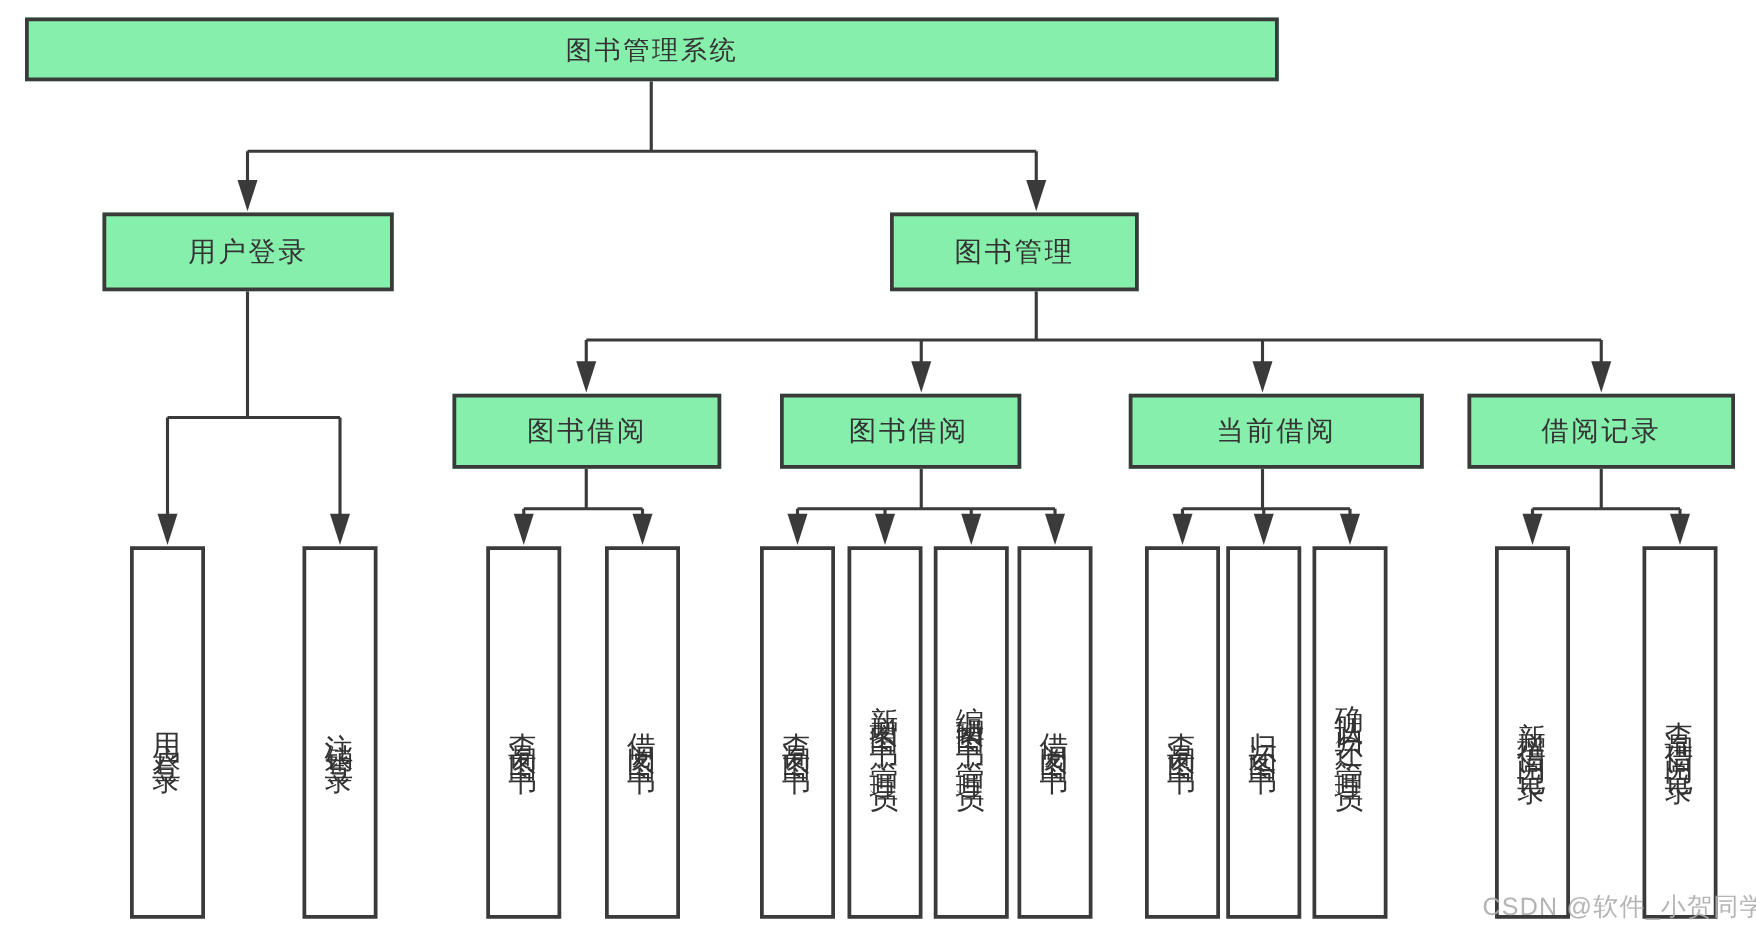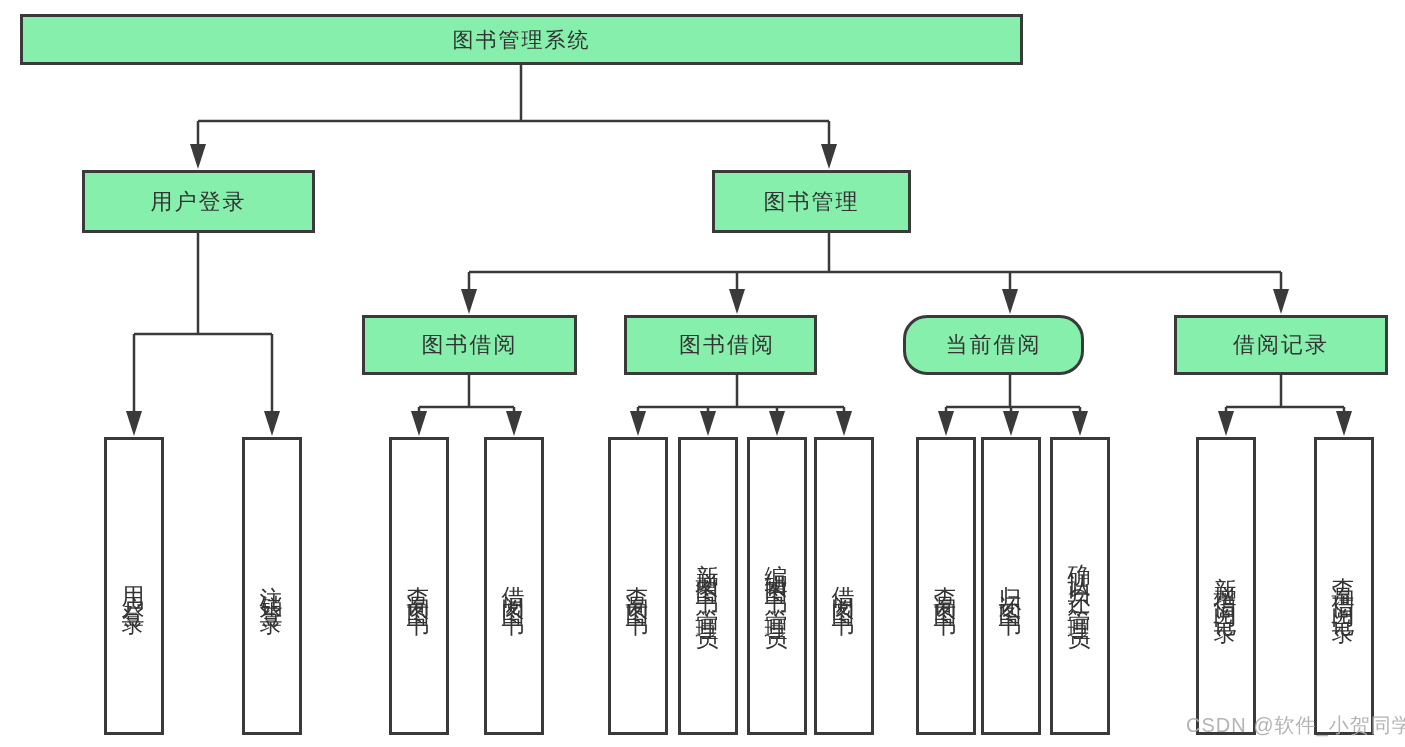--- a/index.html
+++ b/index.html
@@ -122,21 +122,21 @@
     </g>
   </svg>
 
   <div class="box title" style="left:20px; top:14px; width:1003px; height:51px;">图书管理系统</div>
 
   <div class="box" style="left:82px; top:170px; width:233px; height:63px;">用户登录</div>
   <div class="box" style="left:712px; top:170px; width:199px; height:63px;">图书管理</div>
 
   <div class="box" style="left:362px; top:315px; width:215px; height:60px;">图书借阅</div>
   <div class="box" style="left:624px; top:315px; width:193px; height:60px;padding-left:13px;">图书借阅</div>
-  <div class="box" style="left:903px; top:315px; width:181px; height:60px;border-radius:24px;">当前借阅</div>
+  <div class="box" style="left:903px; top:315px; width:236px; height:60px;">当前借阅</div>
   <div class="box" style="left:1174px; top:315px; width:214px; height:60px;">借阅记录</div>
 
   <div class="vbox" style="left:104px;">用户登录</div>
   <div class="vbox" style="left:242px;">注销登录</div>
 
   <div class="vbox" style="left:389px;">查询图书</div>
   <div class="vbox" style="left:484px;">借阅图书</div>
 
   <div class="vbox" style="left:608px;">查询图书</div>
   <div class="vbox" style="left:678px;">新增图书（管理员）</div>

